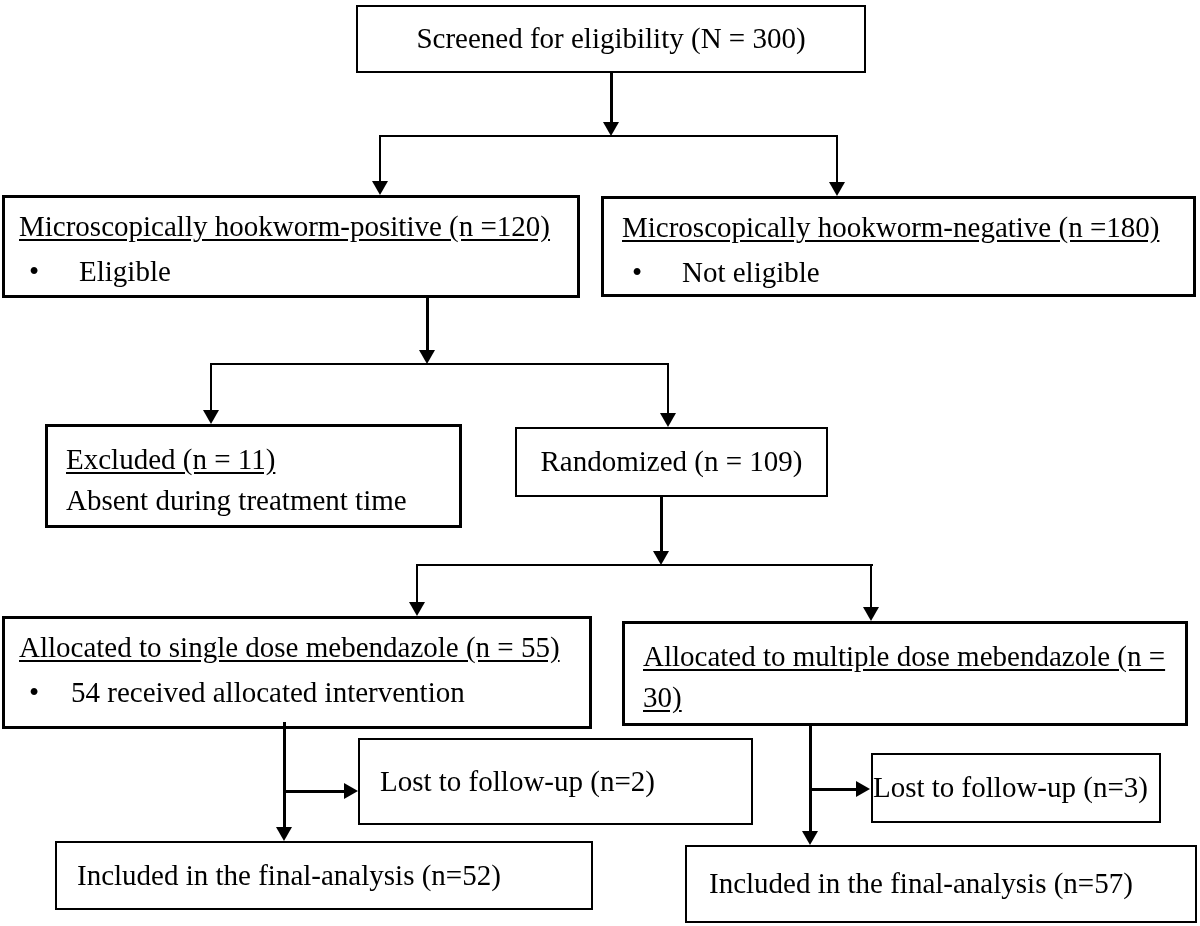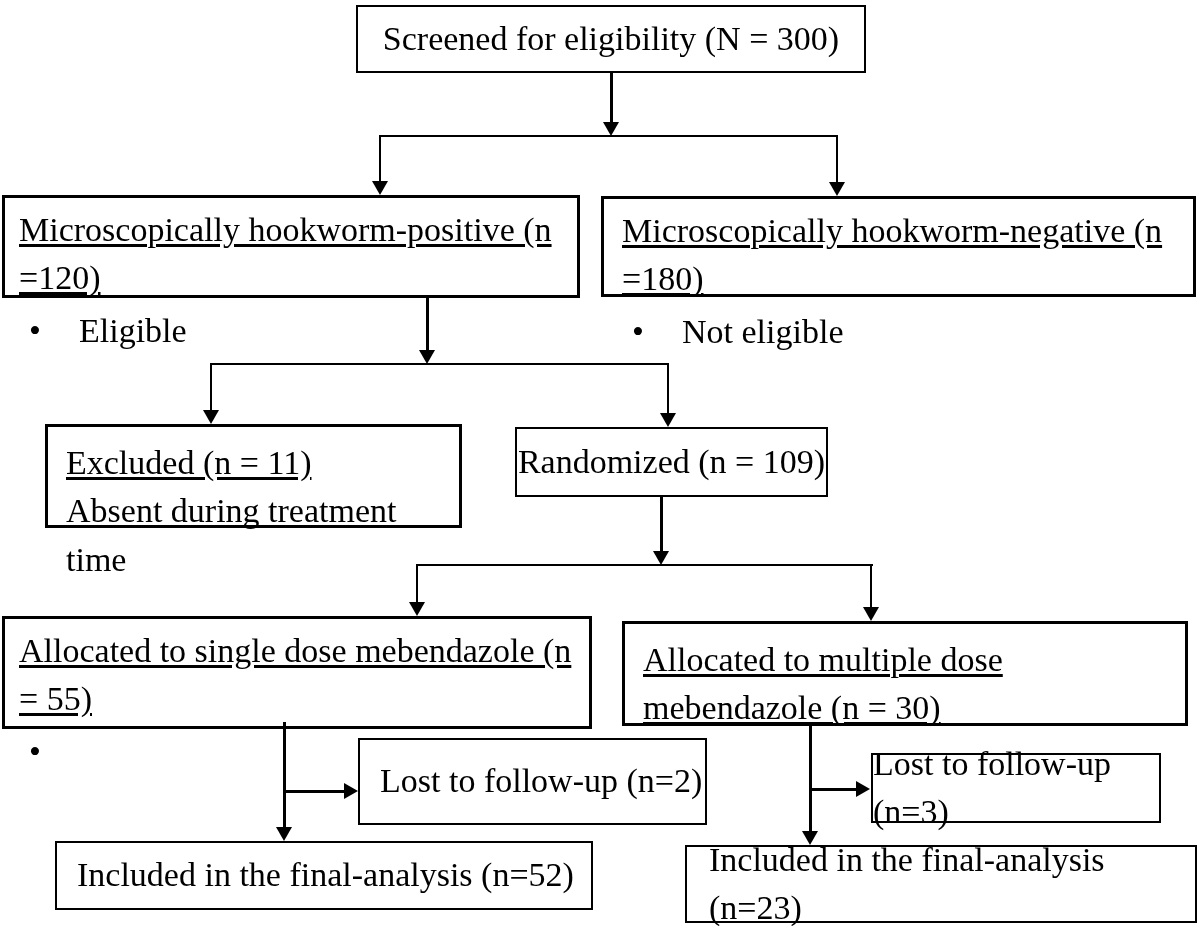--- a/index.html
+++ b/index.html
@@ -10,21 +10,21 @@
     background: #ffffff;
     font-family: "Liberation Serif", "DejaVu Serif", serif;
     color: #000000;
     overflow: hidden;
   }
   .box {
     position: absolute;
     box-sizing: border-box;
     background: #ffffff;
     border: 3px solid #000000;
-    font-size: 34px;
+    font-size: 29px;
     line-height: 1.42;
   }
   .box.thin { border-width: 2px; }
   .center-text {
     display: flex;
     align-items: center;
     justify-content: center;
     text-align: center;
   }
   .left-center {
@@ -50,21 +50,21 @@
   }
 
   
   #screened      { left: 356px; top: 5px;   width: 510px; height: 68px; }
   #positive      { left: 2px;   top: 195px; width: 578px; height: 103px; padding: 8px 14px 0 14px; }
   #negative      { left: 601px; top: 196px; width: 595px; height: 101px; padding: 8px 18px 8px 18px; }
   #excluded      { left: 45px;  top: 424px; width: 417px; height: 104px; padding: 12px 18px 0 18px; }
   #randomized    { left: 515px; top: 427px; width: 313px; height: 70px; }
   #alloc-single  { left: 2px;   top: 616px; width: 590px; height: 113px; padding: 8px 10px 0 14px; }
   #alloc-multiple{ left: 622px; top: 621px; width: 566px; height: 105px; padding: 12px 4px 0 18px; }
-  #lost-single   { left: 358px; top: 738px; width: 349px; height: 87px; padding-left: 20px; }
+  #lost-single   { left: 358px; top: 738px; width: 395px; height: 87px; padding-left: 20px; }
   #lost-multiple { left: 871px; top: 753px; width: 290px; height: 70px; }
   #final-single  { left: 55px;  top: 841px; width: 538px; height: 69px; padding-left: 20px; }
   #final-multiple{ left: 685px; top: 845px; width: 512px; height: 78px; padding-left: 22px; }
 </style>
 </head>
 <body>
 
 <div id="stage">
 
   <div class="box thin center-text" id="screened">
@@ -117,20 +117,21 @@
   <div class="line" style="left:416px; top:564px; width:457px; height:2px;"></div>
   <div class="line" style="left:416px; top:564px; width:2px; height:40px;"></div>
   <div class="arrow-down" style="left:409px; top:602px;"></div>
   <div class="line" style="left:870px; top:564px; width:2px; height:45px;"></div>
   <div class="arrow-down" style="left:863px; top:607px;"></div>
 
   <div class="box" id="alloc-single">
     <div><span class="u">Allocated to single dose mebendazole (n = 55)</span></div>
     <div class="bullet-row">
       <span class="bullet-dot" style="flex-basis:42px;width:42px;"></span>
+      <span>54 received allocated intervention</span>
     </div>
   </div>
 
   <div class="box" id="alloc-multiple">
     <div><span class="u">Allocated to multiple dose mebendazole (n = 30)</span></div>
   </div>
 
   <div class="line" style="left:283px; top:722px; width:3px; height:107px;"></div>
   <div class="line" style="left:285px; top:790px; width:60px; height:3px;"></div>
   <div class="arrow-right" style="left:344px; top:783px;"></div>
@@ -145,16 +146,16 @@
     <span>Lost to follow-up (n=2)</span>
   </div>
   <div class="box thin left-center" id="lost-multiple">
     <span>Lost to follow-up (n=3)</span>
   </div>
 
   <div class="box thin left-center" id="final-single">
     <span>Included in the final-analysis (n=52)</span>
   </div>
   <div class="box thin left-center" id="final-multiple">
-    <span>Included in the final-analysis (n=23)</span>
+    <span>Included in the final-analysis (n=57)</span>
   </div>
 
 </div>
 
 </body></html>

